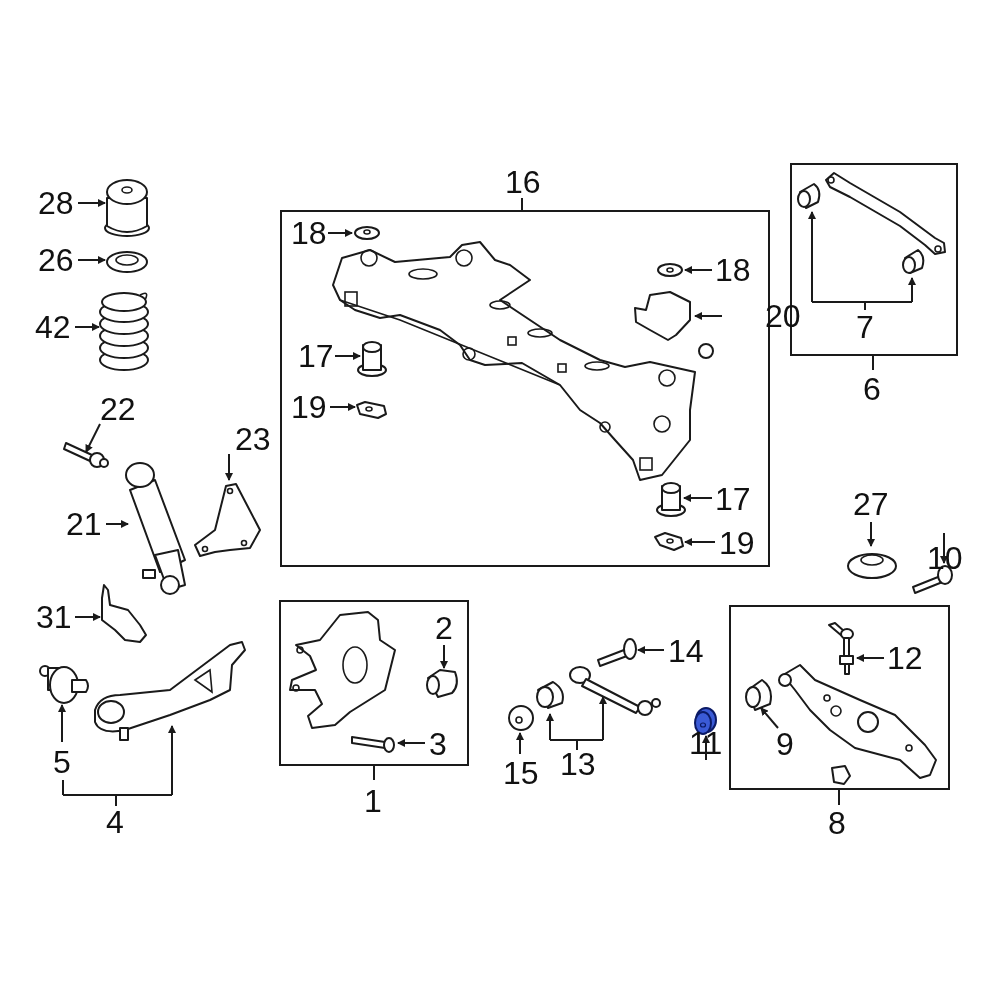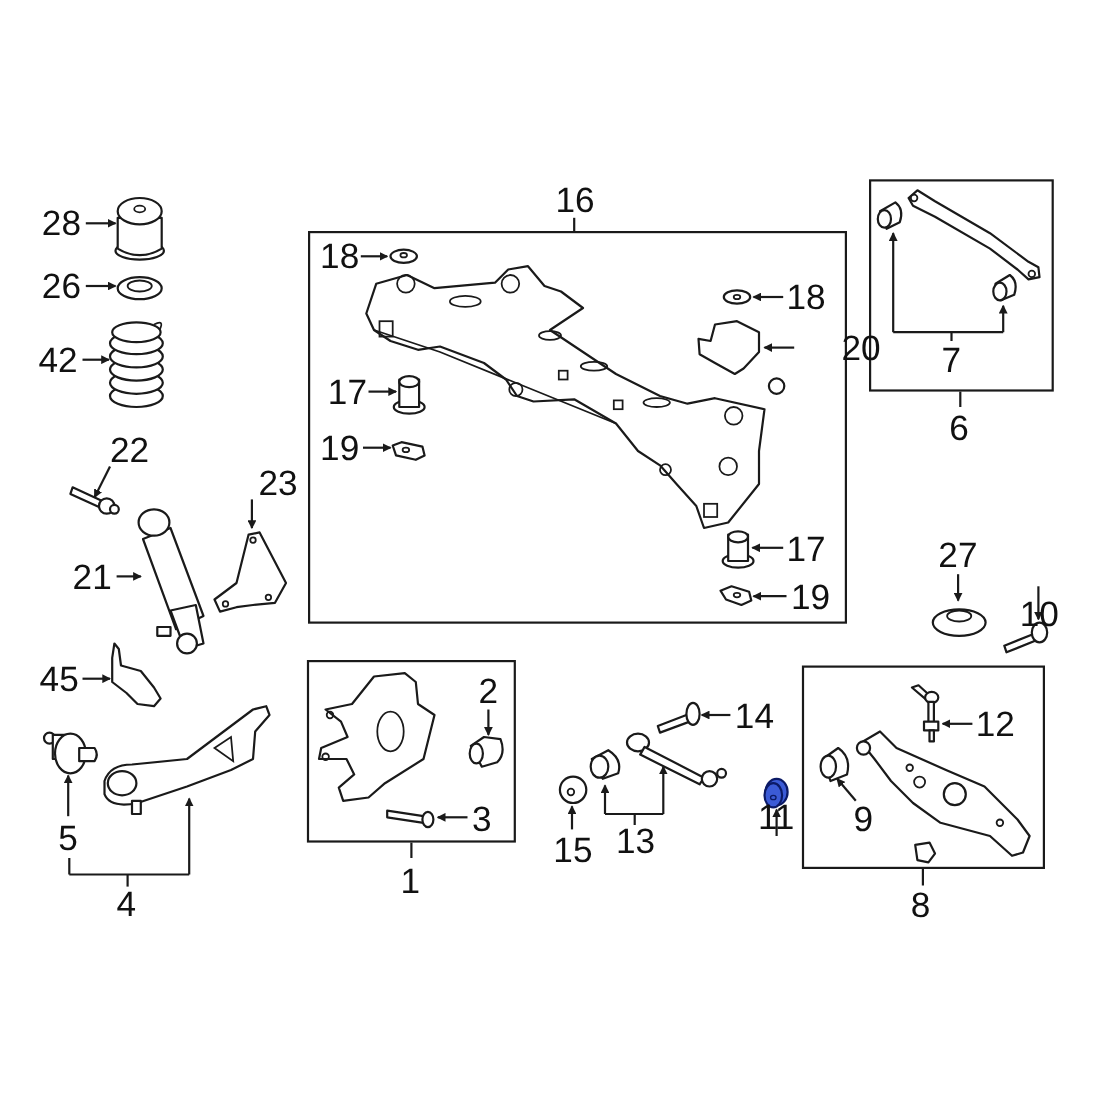--- a/index.html
+++ b/index.html
@@ -269,21 +269,21 @@
     <path class="part" d="M832,768 L845,766 L850,776 L844,784 L834,782 Z"></path>
   </g>
 </svg>
 
 <div class="lbl" style="left:38px;top:187px;">28</div>
 <div class="lbl" style="left:38px;top:244px;">26</div>
 <div class="lbl" style="left:35px;top:311px;">42</div>
 <div class="lbl" style="left:100px;top:393px;">22</div>
 <div class="lbl" style="left:211px;top:423px;margin-left:24px;">23</div>
 <div class="lbl" style="left:66px;top:508px;">21</div>
-<div class="lbl" style="left:36px;top:601px;">45</div>
+<div class="lbl" style="left:36px;top:601px;">31</div>
 <div class="lbl" style="left:53px;top:746px;">5</div>
 <div class="lbl" style="left:106px;top:806px;">4</div>
 <div class="lbl" style="left:505px;top:166px;">16</div>
 <div class="lbl" style="left:291px;top:217px;">18</div>
 <div class="lbl" style="left:715px;top:254px;">18</div>
 <div class="lbl" style="left:725px;top:300px;margin-left:40px;">20</div>
 <div class="lbl" style="left:298px;top:340px;">17</div>
 <div class="lbl" style="left:291px;top:391px;">19</div>
 <div class="lbl" style="left:715px;top:483px;">17</div>
 <div class="lbl" style="left:719px;top:527px;">19</div>

